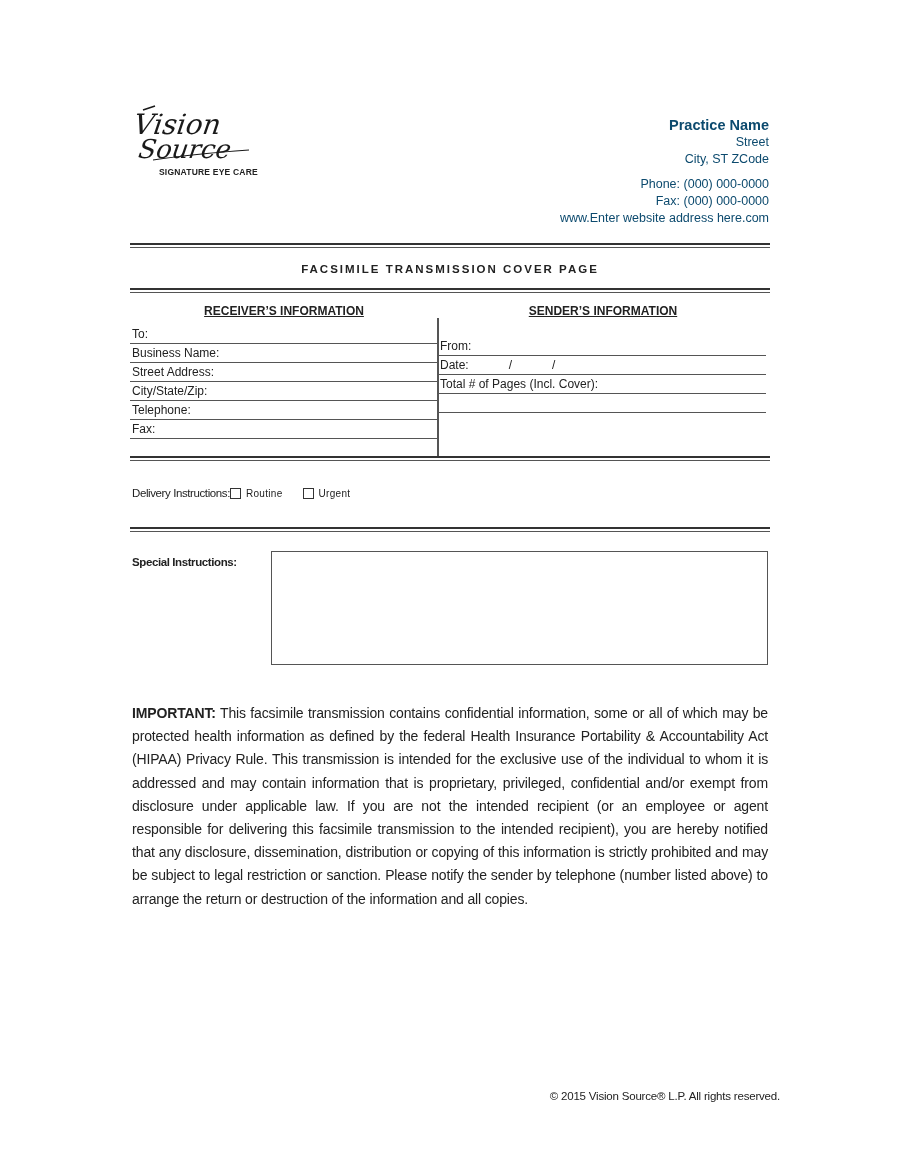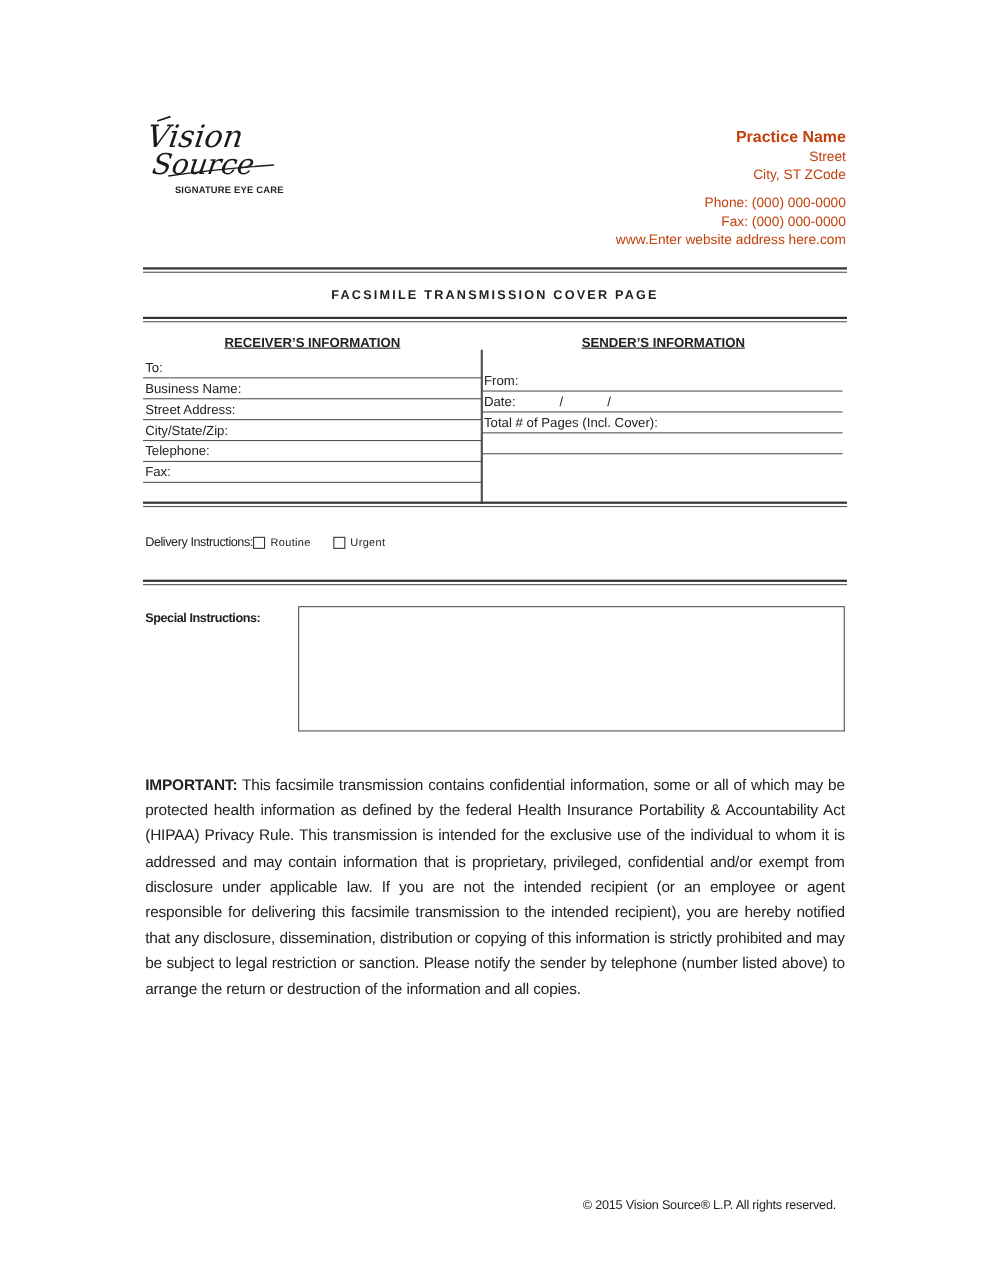--- a/index.html
+++ b/index.html
@@ -5,39 +5,39 @@
   html, body { margin: 0; padding: 0; background: #ffffff; }
   body { width: 900px; height: 1165px; position: relative; overflow: hidden;
          font-family: "Liberation Sans", sans-serif; color: #111; }
   .abs { position: absolute; }
   
   .logo { left: 133px; top: 104px; width: 120px; height: 76px; }
   .logo svg { width: 120px; height: 60px; display: block; }
   .logo-tag { position: absolute; left: 5px; top: 63px; font-size: 8.5px; font-weight: bold;
               letter-spacing: 0.2px; color: #222; white-space: nowrap; margin-left: 21px; }
   
-  .practice { right: 131px; top: 116px; text-align: right; font-size: 12.5px; line-height: 17px; color: #c2410c; }
+  .practice { right: 131px; top: 116px; text-align: right; font-size: 12.5px; line-height: 17px; color: #0c4a6e; }
   .practice .name { font-weight: bold; font-size: 14.5px; line-height: 18px; }
   .practice .gap { height: 8px; }
   
   .dbl { left: 130px; width: 640px; height: 1px; border-top: 2px solid #333; border-bottom: 1px solid #555; padding-top: 1px; box-sizing: content-box; }
   .title { left: 130px; width: 640px; top: 263px; text-align: center; font-size: 11.5px; font-weight: bold; letter-spacing: 2px; color: #222; }
   
   .colhead { top: 304px; font-size: 12px; font-weight: bold; text-decoration: underline; text-align: center; color: #222; }
   .row { font-size: 12px; color: #222; height: 19px; line-height: 19px; border-bottom: 1.5px solid #555; box-sizing: border-box; padding-left: 2px; white-space: pre; }
   .vdiv { left: 437px; top: 318px; width: 1.5px; height: 140px; background: #555; }
   .delivery { left: 132px; top: 487px; font-size: 11.5px; color: #222; display: flex; align-items: center; }
   .delivery .lbl { letter-spacing: -0.4px; }
   .chk { width: 11px; height: 11px; border: 1.2px solid #333; box-sizing: border-box; display: inline-block; margin-right: 5px; }
   .opt { display: inline-flex; align-items: center; margin-right: 20px; font-size: 10px; letter-spacing: 0.3px; }
   .special-lbl { left: 132px; top: 556px; font-size: 11.5px; font-weight: bold; letter-spacing: -0.4px; color: #222; }
   .special-box { left: 271px; top: 551px; width: 497px; height: 114px; border: 1.5px solid #555; box-sizing: border-box; }
   .important { left: 132px; top: 702px; width: 636px; font-size: 14px; line-height: 23.2px; text-align: justify; color: #222; letter-spacing: -0.15px; }
   .important b { font-weight: bold; }
-  .footer { right: 140px; top: 1090px; font-size: 11.5px; color: #222; letter-spacing: -0.2px; }
+  .footer { right: 120px; top: 1090px; font-size: 11.5px; color: #222; letter-spacing: -0.2px; }
 </style>
 </head>
 <body>
 
 <div class="abs logo">
   <svg viewBox="0 0 120 60">
     <text x="4" y="30" font-family="DejaVu Serif, serif" font-style="italic" font-size="28" fill="#1a1a1a" transform="skewX(-8)">Vision</text>
     <text x="12" y="54" font-family="DejaVu Serif, serif" font-style="italic" font-size="26" fill="#1a1a1a" transform="skewX(-8)">Source</text>
     <path d="M10 6 L22 2" stroke="#1a1a1a" stroke-width="1.5" fill="none"></path>
     <path d="M20 56 Q60 50 116 46" stroke="#1a1a1a" stroke-width="1.2" fill="none"></path>

